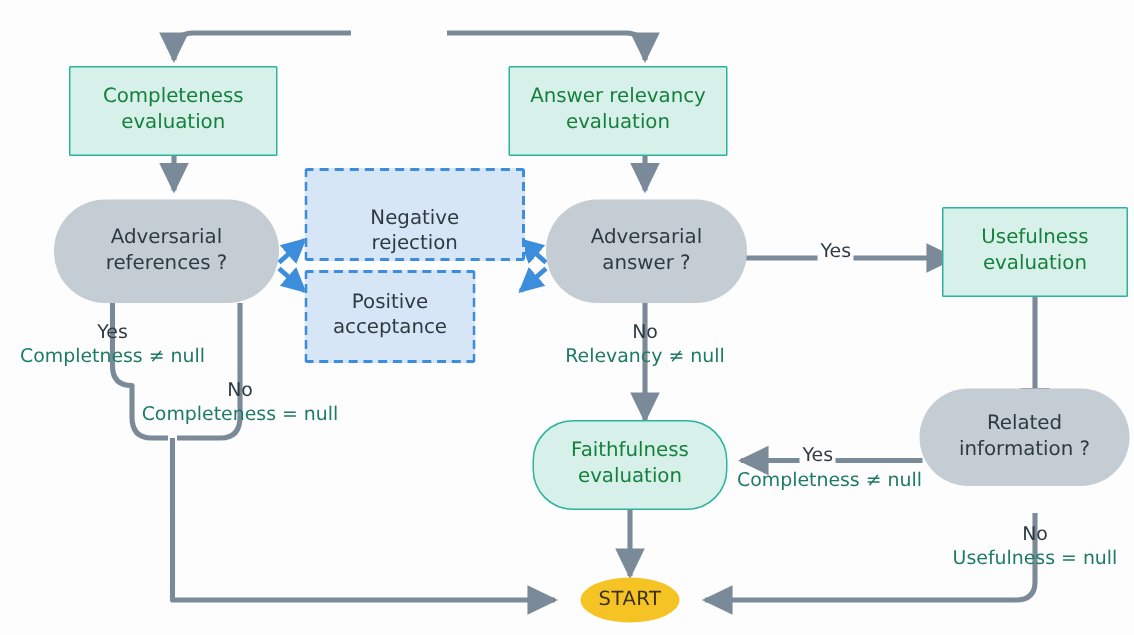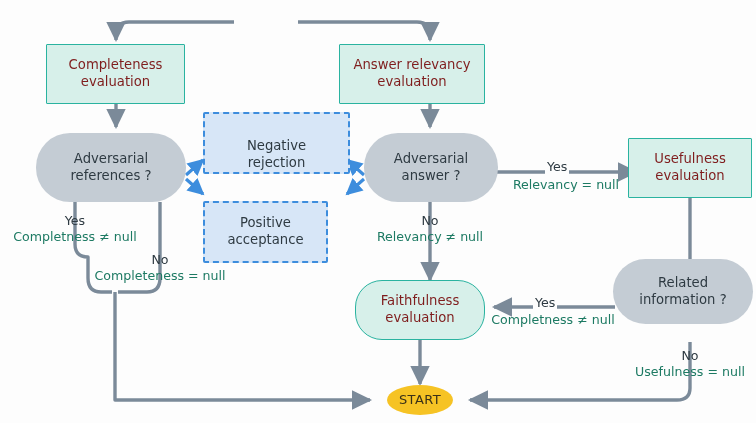--- a/index.html
+++ b/index.html
@@ -26,21 +26,21 @@
     box-sizing: border-box;
     display: flex;
     align-items: center;
     justify-content: center;
     text-align: center;
     line-height: 1.28;
   }
   .proc {
     background: #d7f0ea;
     border: 1.6px solid #2ab3a0;
-    color: #7f1d1d;
+    color: #15803d;
     font-size: 13.2px;
     border-radius: 1px;
   }
   .decision {
     background: #c4ccd4;
     color: #2e3a42;
     font-size: 13.2px;
     border-radius: 34px;
   }
   .terminal {
@@ -165,21 +165,21 @@
     </div>
   </div>
 
   <div class="node dashed" style="left:203px; top:112px; width:147px; height:62px;align-items:flex-end;">
     <div>
       <span>Negative</span><br>
       <span>rejection</span>
     </div>
   </div>
 
-  <div class="node dashed" style="left:203px; top:180px; width:125px; height:62px;margin-top:21px;">
+  <div class="node dashed" style="left:203px; top:180px; width:114px; height:62px;">
     <div>
       <span>Positive</span><br>
       <span>acceptance</span>
     </div>
   </div>
 
   <div class="node proc" style="left:628px; top:138px; width:124px; height:60px;">
     <div>
       <span>Usefulness</span><br>
       <span>evaluation</span>
@@ -208,23 +208,20 @@
     <span class="lbl-yn">Yes</span>
     <span class="lbl-cond">Completness ≠ null</span>
   </div>
 
   <div class="edge-label" style="left:80px; top:252px; width:160px;">
     <span class="lbl-yn">No</span>
     <span class="lbl-cond">Completeness = null</span>
   </div>
 
   <span class="lbl-inline" style="left:545px; top:159px;">Yes</span>
-  <div class="edge-label" style="left:501px; top:177px; width:130px;">
-    <span class="lbl-cond">Relevancy = null</span>
-  </div>
 
   <div class="edge-label" style="left:355px; top:213px; width:150px;">
     <span class="lbl-yn">No</span>
     <span class="lbl-cond">Relevancy ≠ null</span>
   </div>
 
   <span class="lbl-inline" style="left:533px; top:295px;">Yes</span>
   <div class="edge-label" style="left:488px; top:312px; width:130px;">
     <span class="lbl-cond">Completness ≠ null</span>
   </div>

